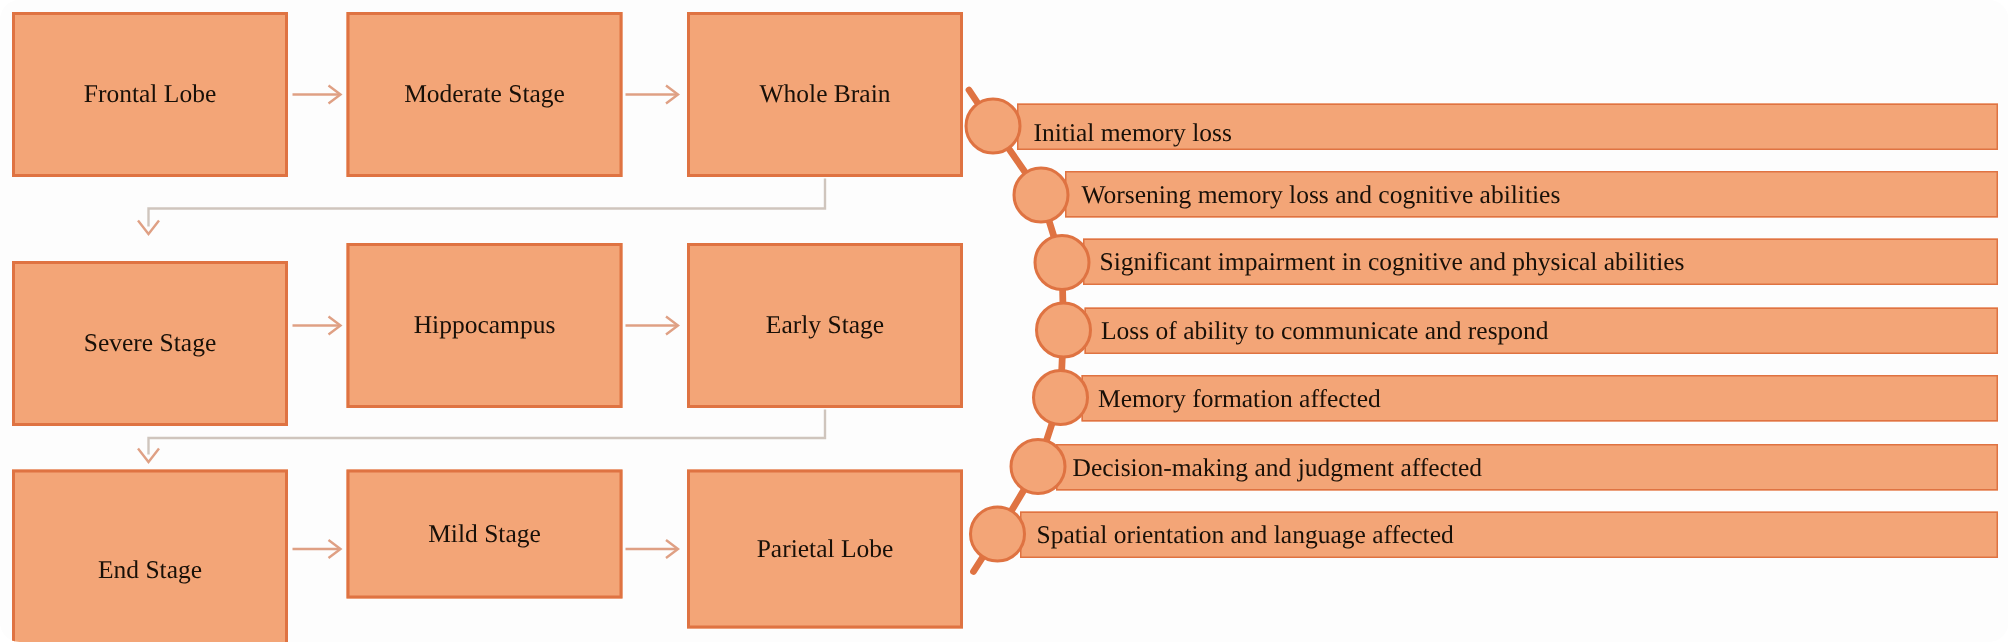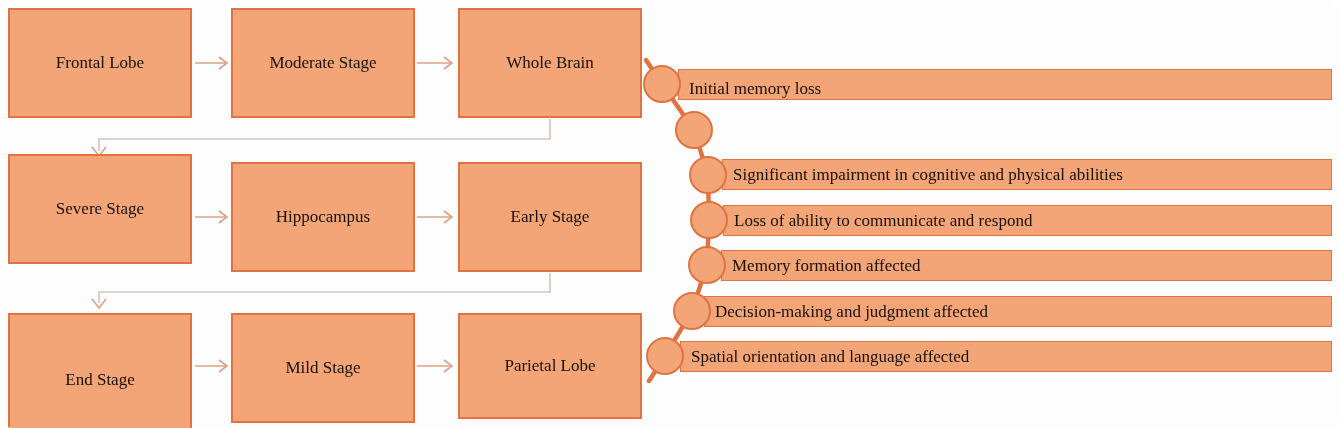--- a/index.html
+++ b/index.html
@@ -99,42 +99,45 @@
   <div class="flow-box" style="left:8px;top:8px;">
       <span>Frontal Lobe</span>
     </div>
   <div class="flow-box" style="left:231px;top:8px;">
       <span>Moderate Stage</span>
     </div>
   <div class="flow-box" style="left:458px;top:8px;">
       <span>Whole Brain</span>
     </div>
 
-  <div class="flow-box" style="left:8px;top:154px;">
+  <div class="flow-box" style="left:8px;top:174px;">
       <span>Severe Stage</span>
     </div>
   <div class="flow-box" style="left:231px;top:162px;">
       <span>Hippocampus</span>
     </div>
   <div class="flow-box" style="left:458px;top:162px;">
       <span>Early Stage</span>
     </div>
 
   <div class="flow-box" style="left:8px;top:313px;height:134px;">
       <span>End Stage</span>
     </div>
-  <div class="flow-box" style="left:231px;top:313px;height:110px;">
+  <div class="flow-box" style="left:231px;top:313px;height:86px;">
       <span>Mild Stage</span>
     </div>
   <div class="flow-box" style="left:458px;top:313px;height:106px;">
       <span>Parietal Lobe</span>
     </div>
 
   <div class="list-bar" style="left:678px;top:69px;width:654px;align-items:flex-end;">
       <span>Initial memory loss</span>
+    </div>
+  <div class="list-bar" style="left:710px;top:114px;width:622px;">
+      <span>Worsening memory loss and cognitive abilities</span>
     </div>
   <div class="list-bar" style="left:722px;top:159px;width:610px;">
       <span>Significant impairment in cognitive and physical abilities</span>
     </div>
   <div class="list-bar" style="left:723px;top:205px;width:609px;text-align:center;">
       <span>Loss of ability to communicate and respond</span>
     </div>
   <div class="list-bar" style="left:721px;top:250px;width:611px;">
       <span>Memory formation affected</span>
     </div>

